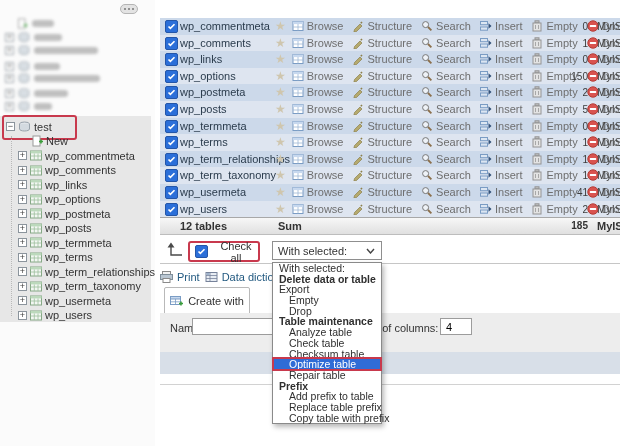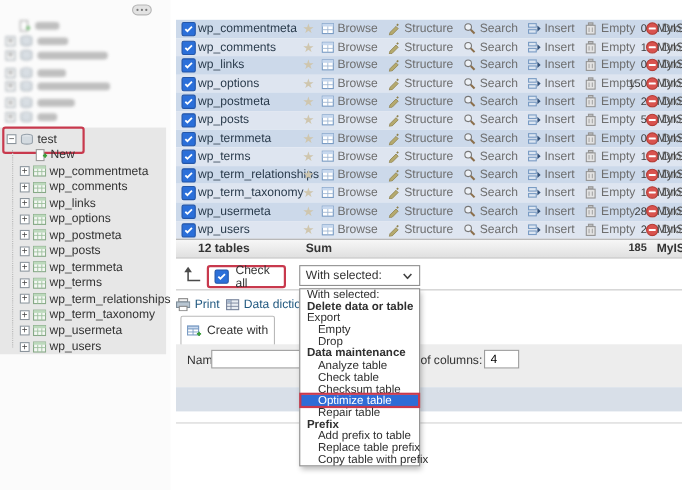--- a/index.html
+++ b/index.html
@@ -37,21 +37,21 @@
   .star{color:#cfc6ae;font-size:12px;margin-right:4px;cursor:pointer;}
   .alink{display:flex;align-items:center;gap:3px;margin-right:7px;cursor:pointer;white-space:nowrap;}
   #sumrow{position:absolute;left:0;top:217px;width:460px;height:18px;
           background:linear-gradient(#f7f7f7,#e0e0e0);border-top:1px solid #a8a8a8;
           border-bottom:1px solid #bdbdbd;font-weight:bold;box-sizing:border-box;}
   #sumrow span{position:absolute;top:2px;}
   
   #checkall-arrow{position:absolute;left:6px;top:242px;}
   #checkall-box{position:absolute;left:28px;top:241px;width:72px;height:21px;
                 border:2px solid var(--red);border-radius:3px;display:flex;align-items:center;
-                gap:6px;box-sizing:border-box;padding-left:5px;}
+                gap:6px;box-sizing:border-box;padding-left:5px;text-align:center;}
   #checkall-box .cb{position:static;flex:none;}
   #withsel{position:absolute;left:112px;top:241px;width:110px;height:19px;background:#fff;
            border:1px solid #8f8f8f;box-sizing:border-box;display:flex;align-items:center;
            padding-left:5px;cursor:pointer;}
   #withsel svg{position:absolute;right:6px;top:6px;}
   #hr1{position:absolute;left:0;top:263px;width:460px;border-top:1px solid #c6c6c6;}
   #printrow{position:absolute;left:0;top:270px;height:14px;display:flex;align-items:center;
             gap:5px;color:var(--link);}
   #printrow .plink{display:flex;align-items:center;gap:4px;cursor:pointer;}
   #legend{position:absolute;left:4px;top:287px;width:84px;height:26px;background:#fff;
@@ -907,21 +907,21 @@
               <span>Empty</span>
             </span>
             <span class="alink">
               <svg width="12" height="12" viewBox="0 0 12 12">
                 <circle cx="6" cy="6" r="5.2" fill="#d9534f" stroke="#b53c35"></circle>
                 <rect x="2.8" y="5.1" width="6.4" height="1.8" rx="0.6" fill="#fff"></rect>
               </svg>
               <span>Drop</span>
             </span>
           </span>
-          <span class="c-rows">28</span>
+          <span class="c-rows">41</span>
           <span class="c-type">MyISAM</span>
         </div>
         <div class="trow" style="top: 200.6px; background: rgb(222, 229, 240);">
           <span class="cb">
             <svg width="9" height="9" viewBox="0 0 12 12">
               <path d="M2 6l2.5 2.5L10 3" stroke="#fff" stroke-width="2.2" fill="none"></path>
             </svg>
           </span>
           <span class="c-name">wp_users</span>
           <span class="c-act">
@@ -1040,21 +1040,21 @@
     </div>
     <div id="band"></div>
     <div id="hr2"></div>
 
     <div id="dropdown">
         <div class="ditem">With selected:</div>
         <div class="ditem hdr">Delete data or table</div>
         <div class="ditem">Export</div>
         <div class="ditem sub">Empty</div>
         <div class="ditem sub">Drop</div>
-        <div class="ditem hdr">Data maintenance</div>
+        <div class="ditem hdr">Table maintenance</div>
         <div class="ditem sub">Analyze table</div>
         <div class="ditem sub">Check table</div>
         <div class="ditem sub">Checksum table</div>
         <div class="ditem sub sel annot">Optimize table</div>
         <div class="ditem sub">Repair table</div>
         <div class="ditem hdr">Prefix</div>
         <div class="ditem sub">Add prefix to table</div>
         <div class="ditem sub">Replace table prefix</div>
         <div class="ditem sub">Copy table with prefix</div>
       </div>

